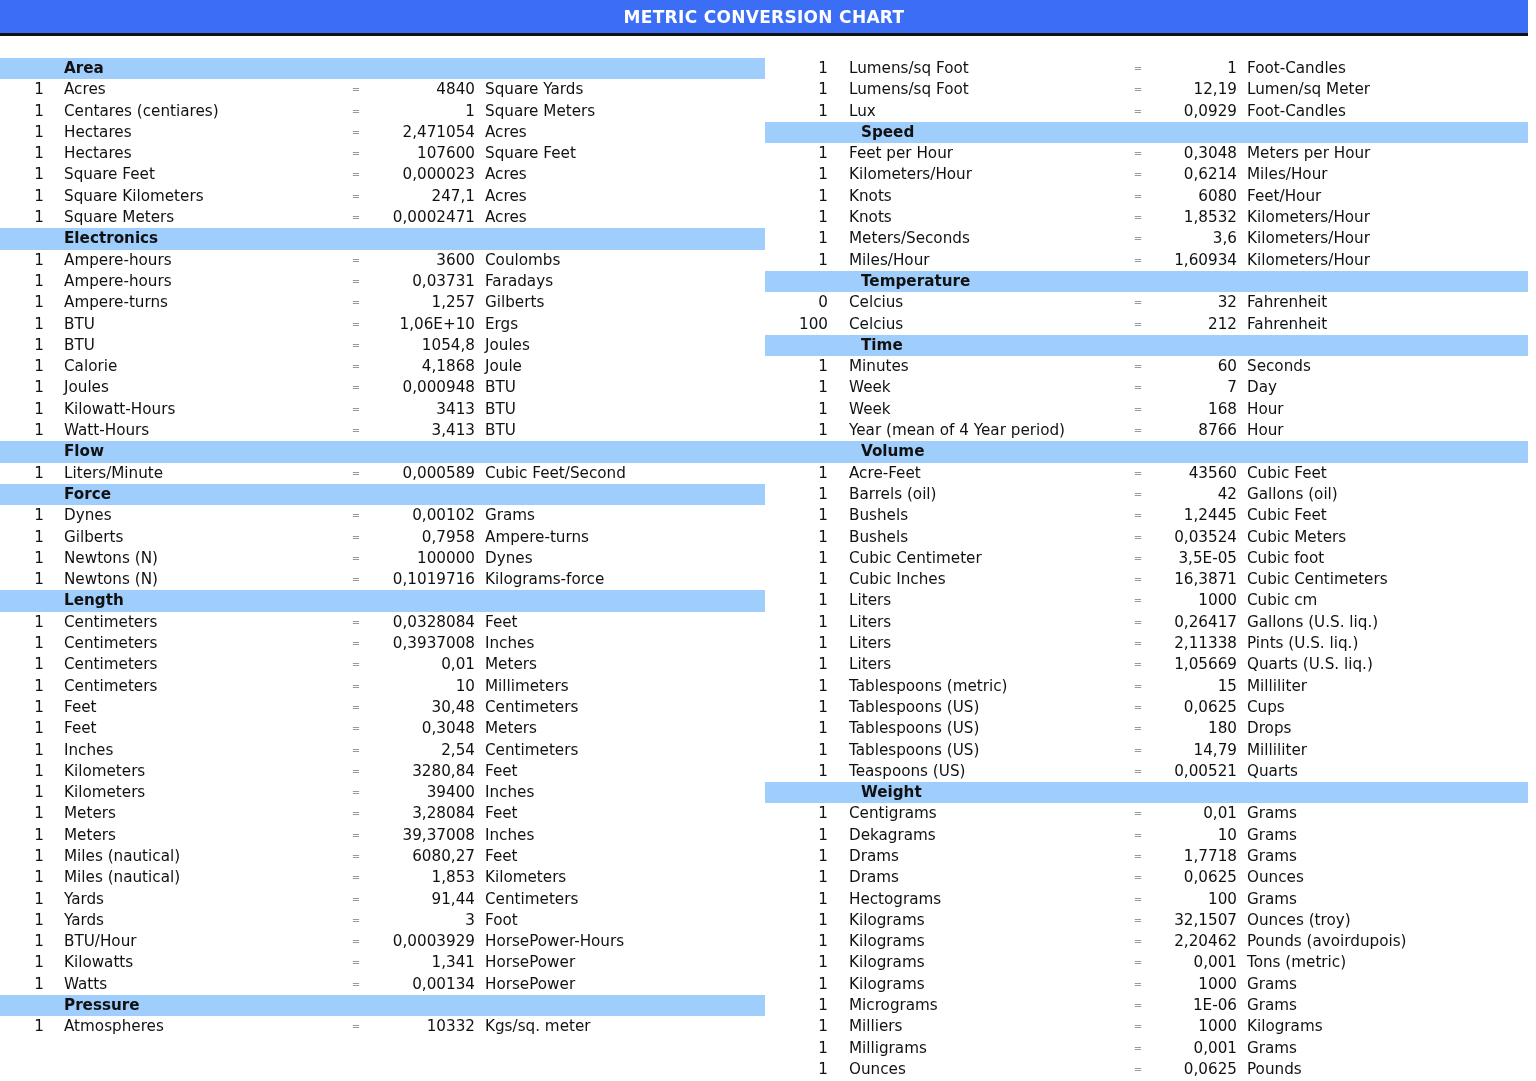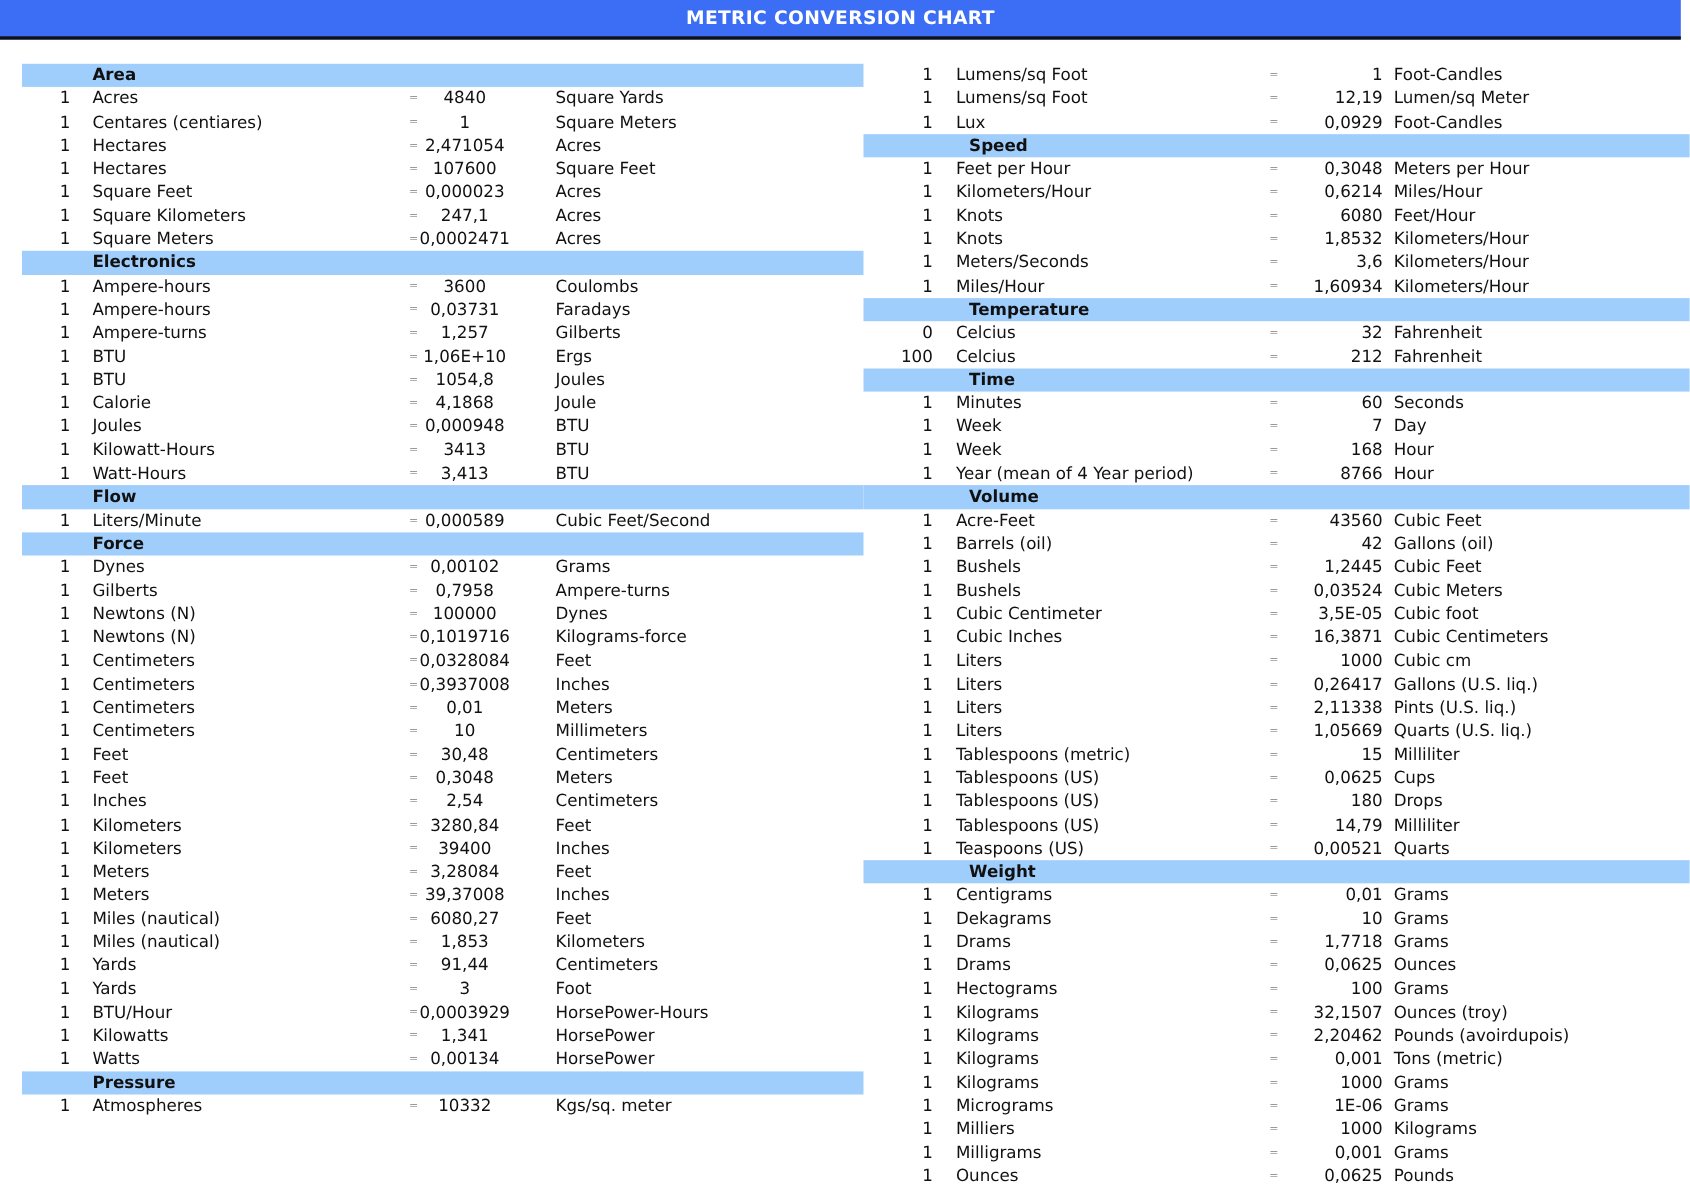--- a/index.html
+++ b/index.html
@@ -2,30 +2,30 @@
 <html><head>
 <meta charset="utf-8">
 <style>
   html, body { margin:0; padding:0; background:#ffffff; }
   body { width:1536px; height:1081px; overflow:hidden; position:relative;
          font-family:"DejaVu Sans", sans-serif; color:#111; }
   .title-bar { position:absolute; left:0; top:0; width:1528px; height:33px;
                background:#3b6ef5; border-bottom:3px solid #111;
                color:#fff; font-weight:bold; font-size:17px; letter-spacing:0.3px;
                display:flex; align-items:center; justify-content:center; }
-  .col { position:absolute; top:58px;margin-left:20px; }
+  .col { position:absolute; top:58px; }
   .col.left { left:0; width:765px; }
   .col.right { left:765px; width:763px; }
   .row { height:21.3px; line-height:21.3px; font-size:15.2px; position:relative; white-space:nowrap; }
   .row.cat { background:#9fcdfc; font-weight:bold; }
   .cell { position:absolute; top:0; }
   .left .qty { left:0; width:44px; text-align:right; }
   .left .from { left:64px; }
   .left .eq { left:350px; width:12px; text-align:center; color:#9a9a9a; font-size:10px; }
-  .left .val { left:330px; width:145px; text-align:center; }
+  .left .val { left:330px; width:145px; text-align:right; }
   .left .to { left:485px; }
   .left .cat-label { left:64px; }
   .right .qty { left:0; width:63px; text-align:right; }
   .right .from { left:84px; }
   .right .eq { left:367px; width:12px; text-align:center; color:#9a9a9a; font-size:10px; }
   .right .val { left:330px; width:142px; text-align:right; }
   .right .to { left:482px; }
   .right .cat-label { left:96px; }
 </style>
 </head>
@@ -185,20 +185,23 @@
       <span class="cell val">100000</span>
       <span class="cell to">Dynes</span>
     </div>
     <div class="row">
       <span class="cell qty">1</span>
       <span class="cell from">Newtons (N)</span>
       <span class="cell eq">=</span>
       <span class="cell val">0,1019716</span>
       <span class="cell to">Kilograms-force</span>
     </div>
+    <div class="row cat">
+      <span class="cell cat-label">Length</span>
+    </div>
     <div class="row">
       <span class="cell qty">1</span>
       <span class="cell from">Centimeters</span>
       <span class="cell eq">=</span>
       <span class="cell val">0,0328084</span>
       <span class="cell to">Feet</span>
     </div>
     <div class="row">
       <span class="cell qty">1</span>
       <span class="cell from">Centimeters</span>

